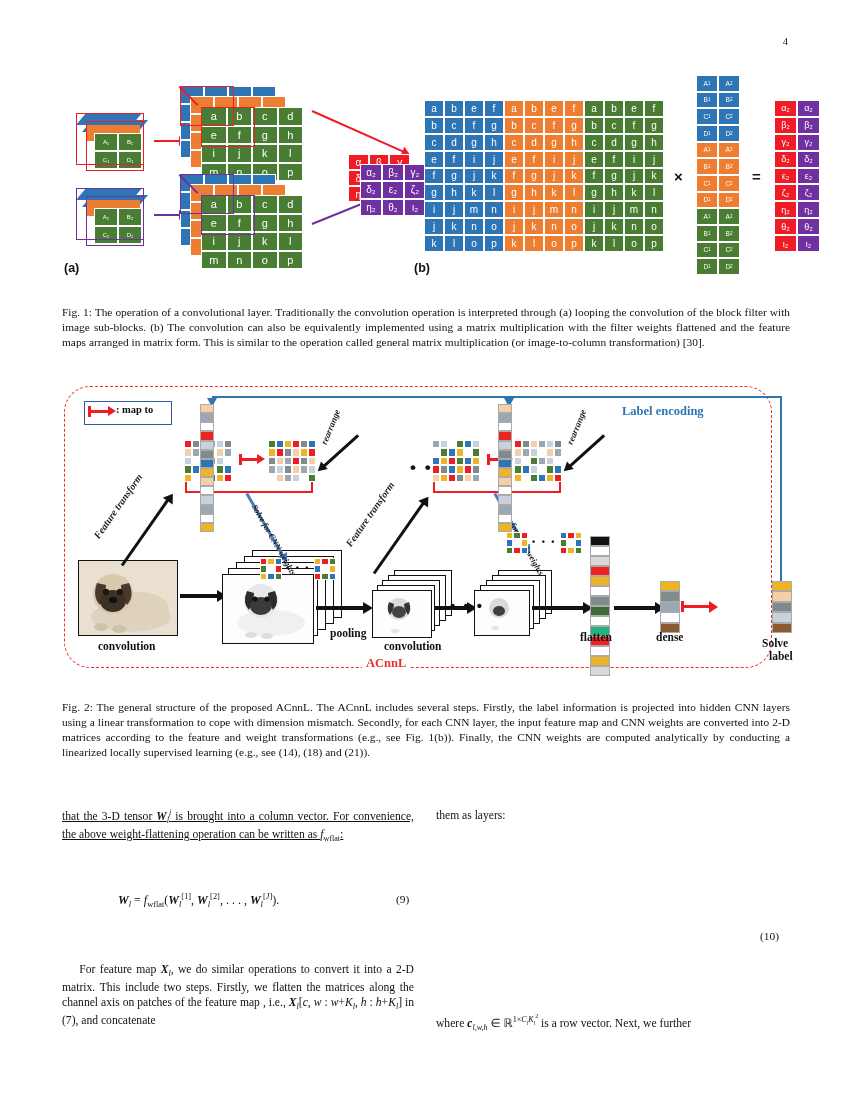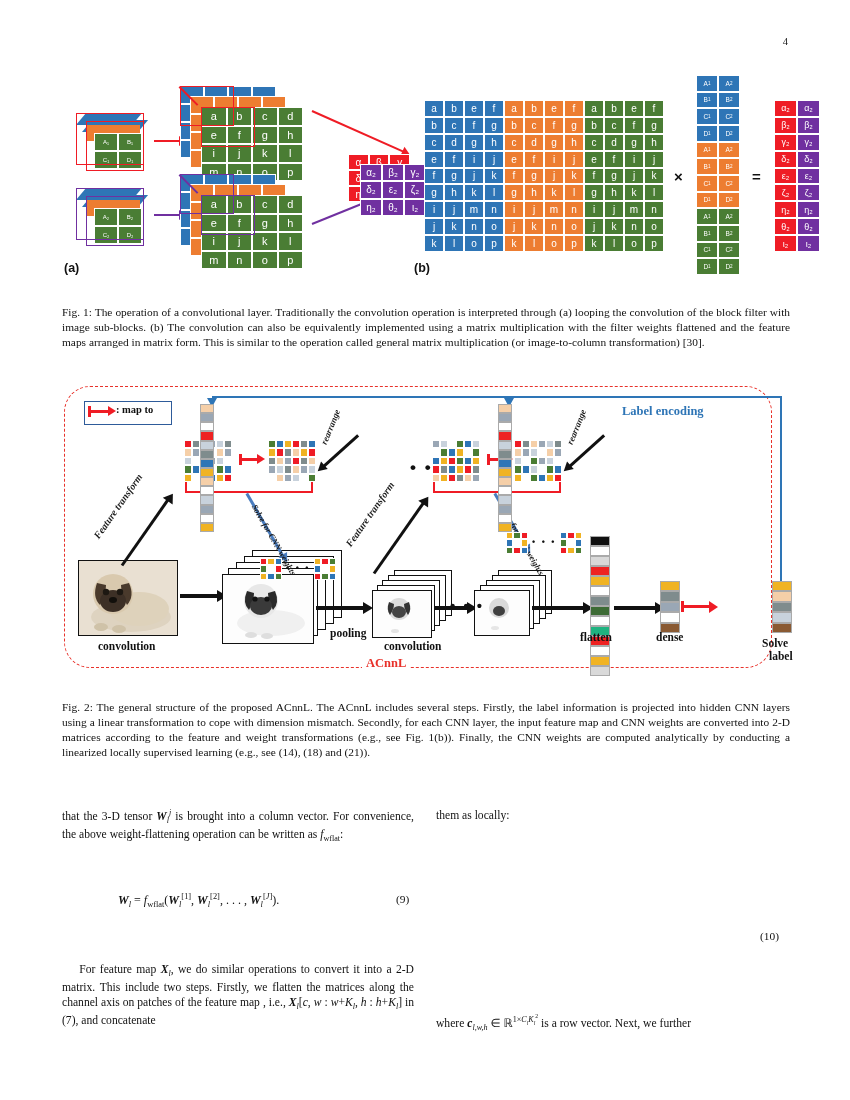--- a/index.html
+++ b/index.html
@@ -823,26 +823,26 @@
         <div style="background: rgb(255, 255, 255); border: 0.6px solid rgb(170, 170, 170);"></div>
         <div style="background: rgb(200, 210, 220); border: 0.6px solid rgb(170, 170, 170);"></div>
         <div style="background: rgb(154, 167, 181); border: 0.6px solid rgb(170, 170, 170);"></div>
         <div style="background: rgb(255, 255, 255); border: 0.6px solid rgb(170, 170, 170);"></div>
         <div style="background: rgb(240, 179, 35); border: 0.6px solid rgb(170, 170, 170);"></div>
       </div>
   </div>
 
   <div class="caption" style="left:62px;top:700px;width:728px;">Fig. 2: The general structure of the proposed ACnnL. The ACnnL includes several steps. Firstly, the label information is projected into hidden CNN layers using a linear transformation to cope with dimension mismatch. Secondly, for each CNN layer, the input feature map and CNN weights are converted into 2-D matrices according to the feature and weight transformations (e.g., see Fig. 1(b)). Finally, the CNN weights are computed analytically by conducting a linearized locally supervised learning (e.g., see (14), (18) and (21)).</div>
 
-  <div class="bodytext" style="left:62px;top:808px;width:352px;">that the 3-D tensor <i class="mv">W</i><sub><i>l</i></sub><sup><i>j</i></sup> is brought into a column vector. For convenience, the above weight-flattening operation can be written as <i>f</i><sub>wflat</sub>:</div>
+  <div class="bodytext" style="left:62px;top:808px;width:352px;text-decoration:underline;">that the 3-D tensor <i class="mv">W</i><sub><i>l</i></sub><sup><i>j</i></sup> is brought into a column vector. For convenience, the above weight-flattening operation can be written as <i>f</i><sub>wflat</sub>:</div>
 
   <div class="eq" style="left:118px;top:892px;width:250px;text-align:left;"><i class="mv">W</i><sub><i>l</i></sub> = <i>f</i><sub>wflat</sub>(<i class="mv">W</i><sub><i>l</i></sub><sup>[1]</sup>, <i class="mv">W</i><sub><i>l</i></sub><sup>[2]</sup>, . . . , <i class="mv">W</i><sub><i>l</i></sub><sup>[<i>J</i>]</sup>).</div>
   <div class="eqnum" style="left:396px;top:893px;">(9)</div>
 
   <div class="bodytext" style="left:62px;top:962px;width:352px;">&nbsp;&nbsp;&nbsp;&nbsp;For feature map <i class="mv">X</i><sub><i>l</i></sub>, we do similar operations to convert it into a 2-D matrix. This include two steps. Firstly, we flatten the matrices along the channel axis on patches of the feature map , i.e., <i class="mv">X</i><sub><i>l</i></sub>[<i>c</i>, <i>w</i> : <i>w</i>+<i>K</i><sub><i>l</i></sub>, <i>h</i> : <i>h</i>+<i>K</i><sub><i>l</i></sub>] in (7), and concatenate</div>
 
-  <div class="bodytext" style="left:436px;top:808px;width:352px;">them as locally:</div>
+  <div class="bodytext" style="left:436px;top:808px;width:352px;">them as layers:</div>
 
   <div class="eqnum" style="left:760px;top:930px;">(10)</div>
 
   <div class="bodytext" style="left:436px;top:1013px;width:352px;">where <i class="mv">c</i><sub><i>l,w,h</i></sub> ∈ ℝ<sup>1×<i>C</i><sub><i>l</i></sub><i>K</i><sub><i>l</i></sub><sup>2</sup></sup> is a row vector. Next, we further</div>
 
 </div>
 
 </body></html>

